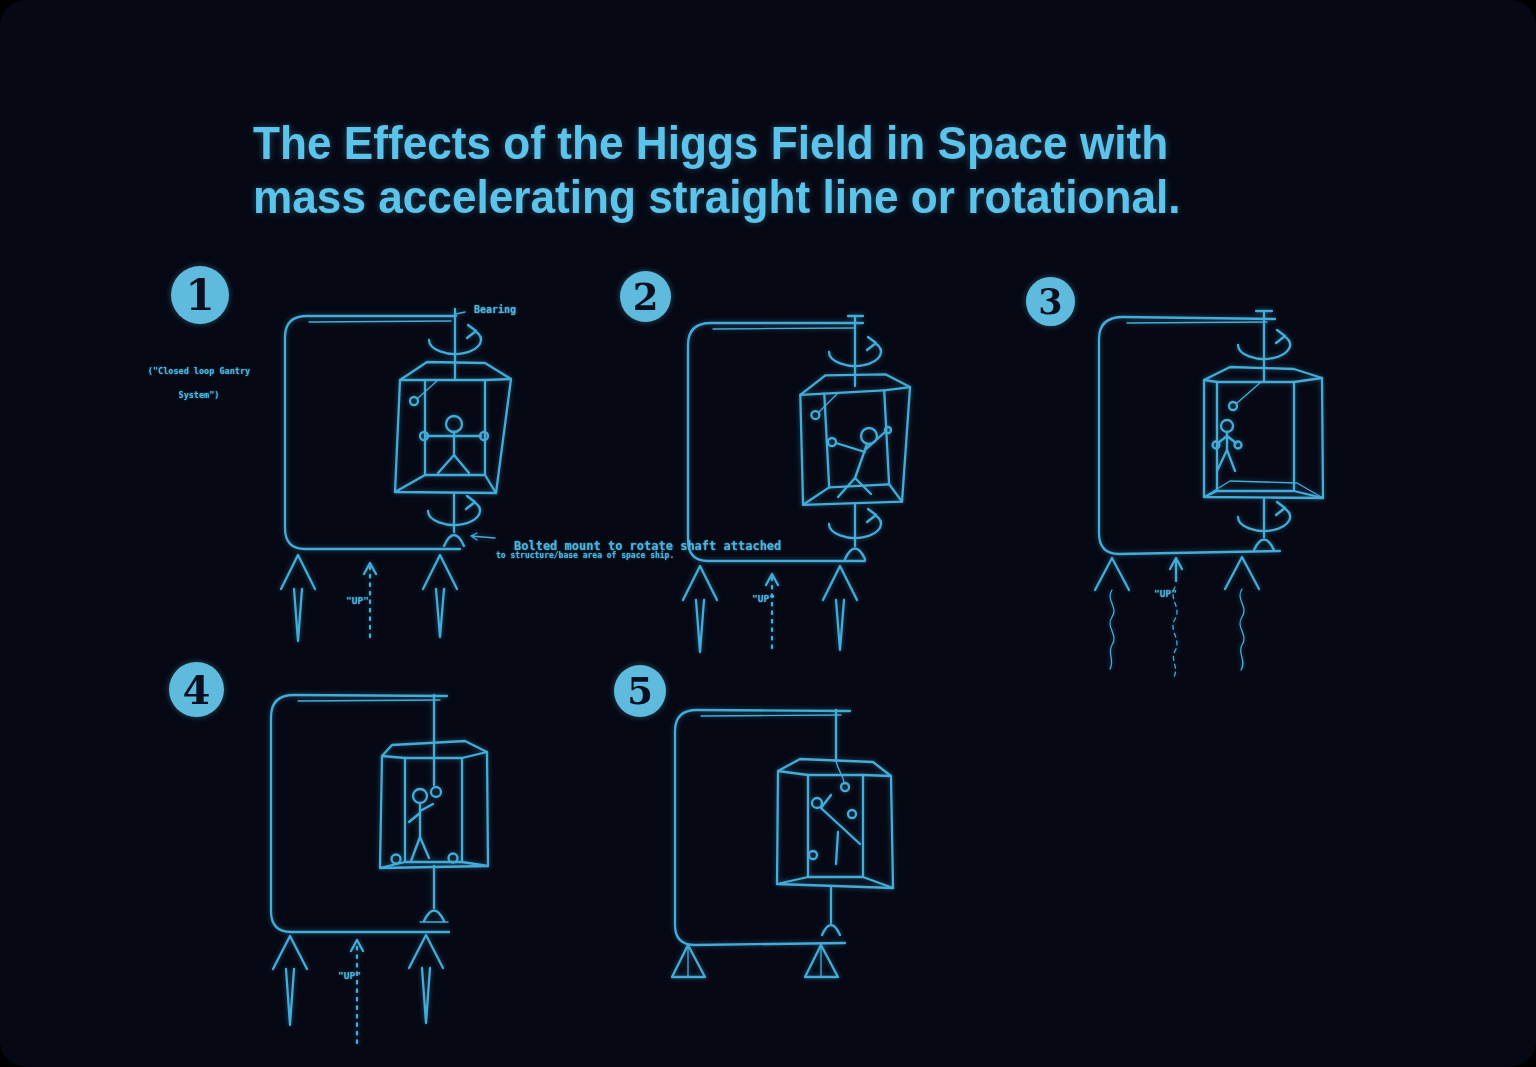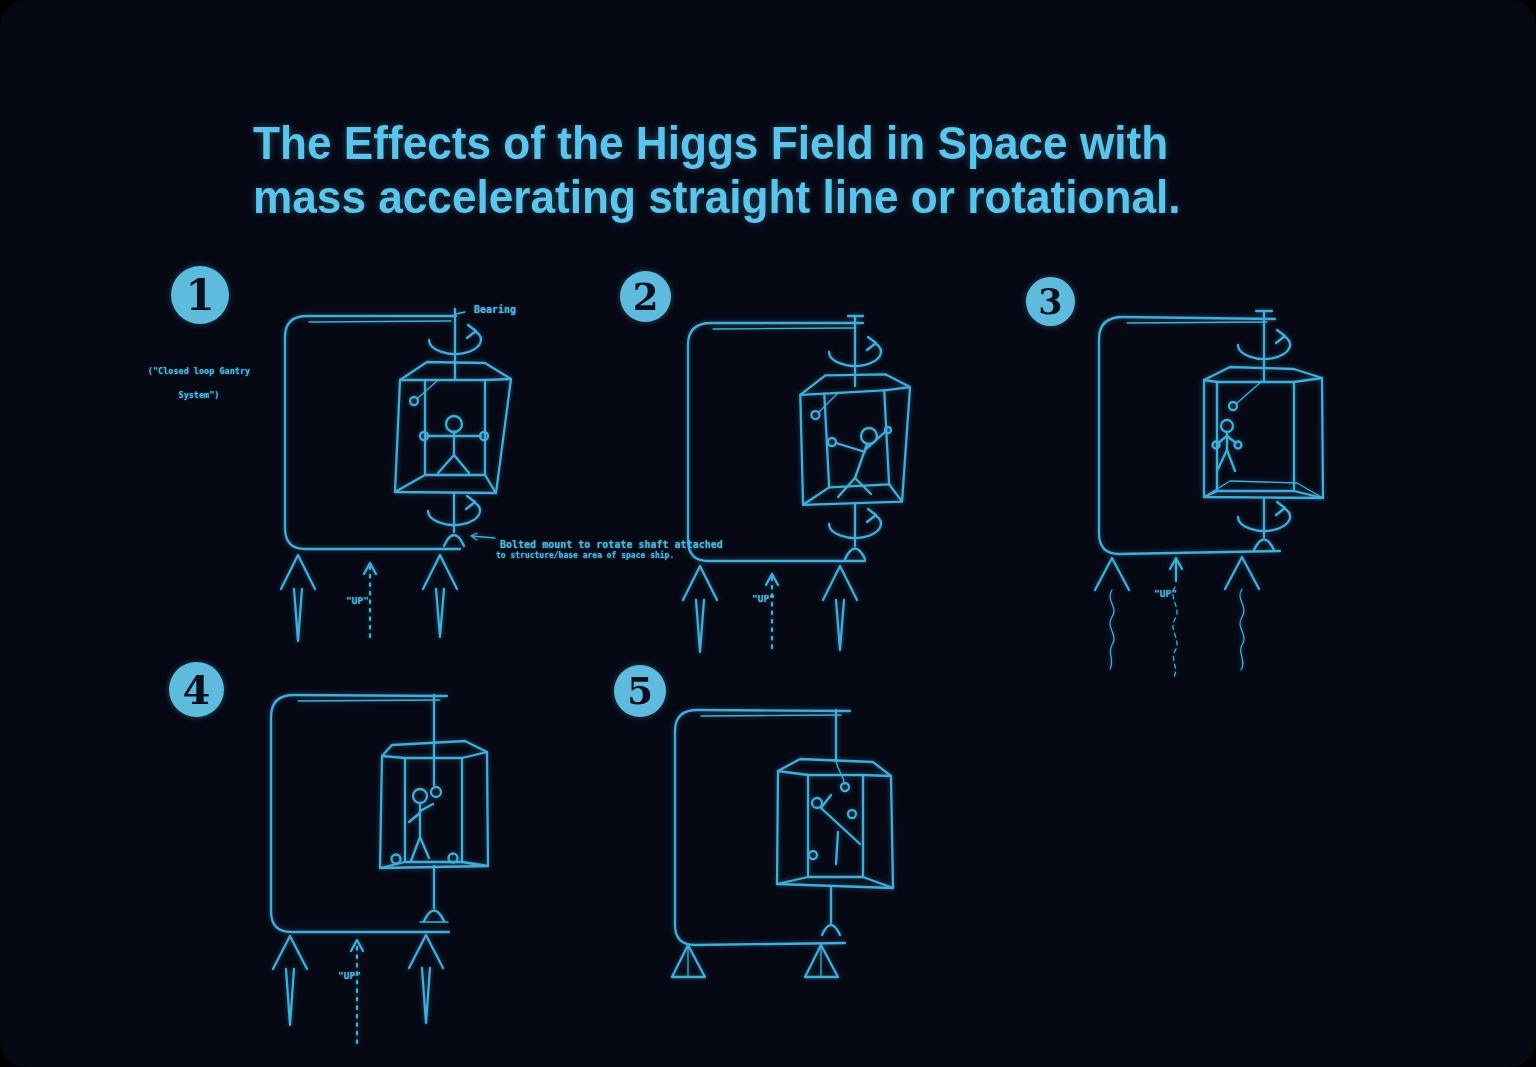--- a/index.html
+++ b/index.html
@@ -286,21 +286,21 @@
       <path d="M 150,292 L 166,260 L 183,292 L 150,292"></path>
       <path class="thin" d="M 166,260 L 166,292"></path>
     </g>
   </svg>
 
   <span class="mini" style="left:474px;top:304px;font-size:10px">Bearing</span>
 
   <div class="mini center" style="left:138px;top:366px;width:122px;font-size:8.5px">("Closed loop Gantry</div>
   <div class="mini center" style="left:138px;top:390px;width:122px;font-size:8.5px">System")</div>
 
-  <span class="mini" style="left:500px;top:539px;font-size:10px">Bolted mount to rotate shaft attached</span>
+  <span class="mini" style="left:514px;top:539px;font-size:12px">Bolted mount to rotate shaft attached</span>
   <span class="mini" style="left:496px;top:551px;font-size:8px">to structure/base area of space ship.</span>
 
   <span class="mini" style="left:346px;top:595px;font-size:9.5px">"UP"</span>
   <span class="mini" style="left:752px;top:593px;font-size:9.5px">"UP"</span>
   <span class="mini" style="left:1154px;top:588px;font-size:9.5px">"UP"</span>
   <span class="mini" style="left:338px;top:970px;font-size:9.5px">"UP"</span>
 
 </div>
 
 </body></html>

